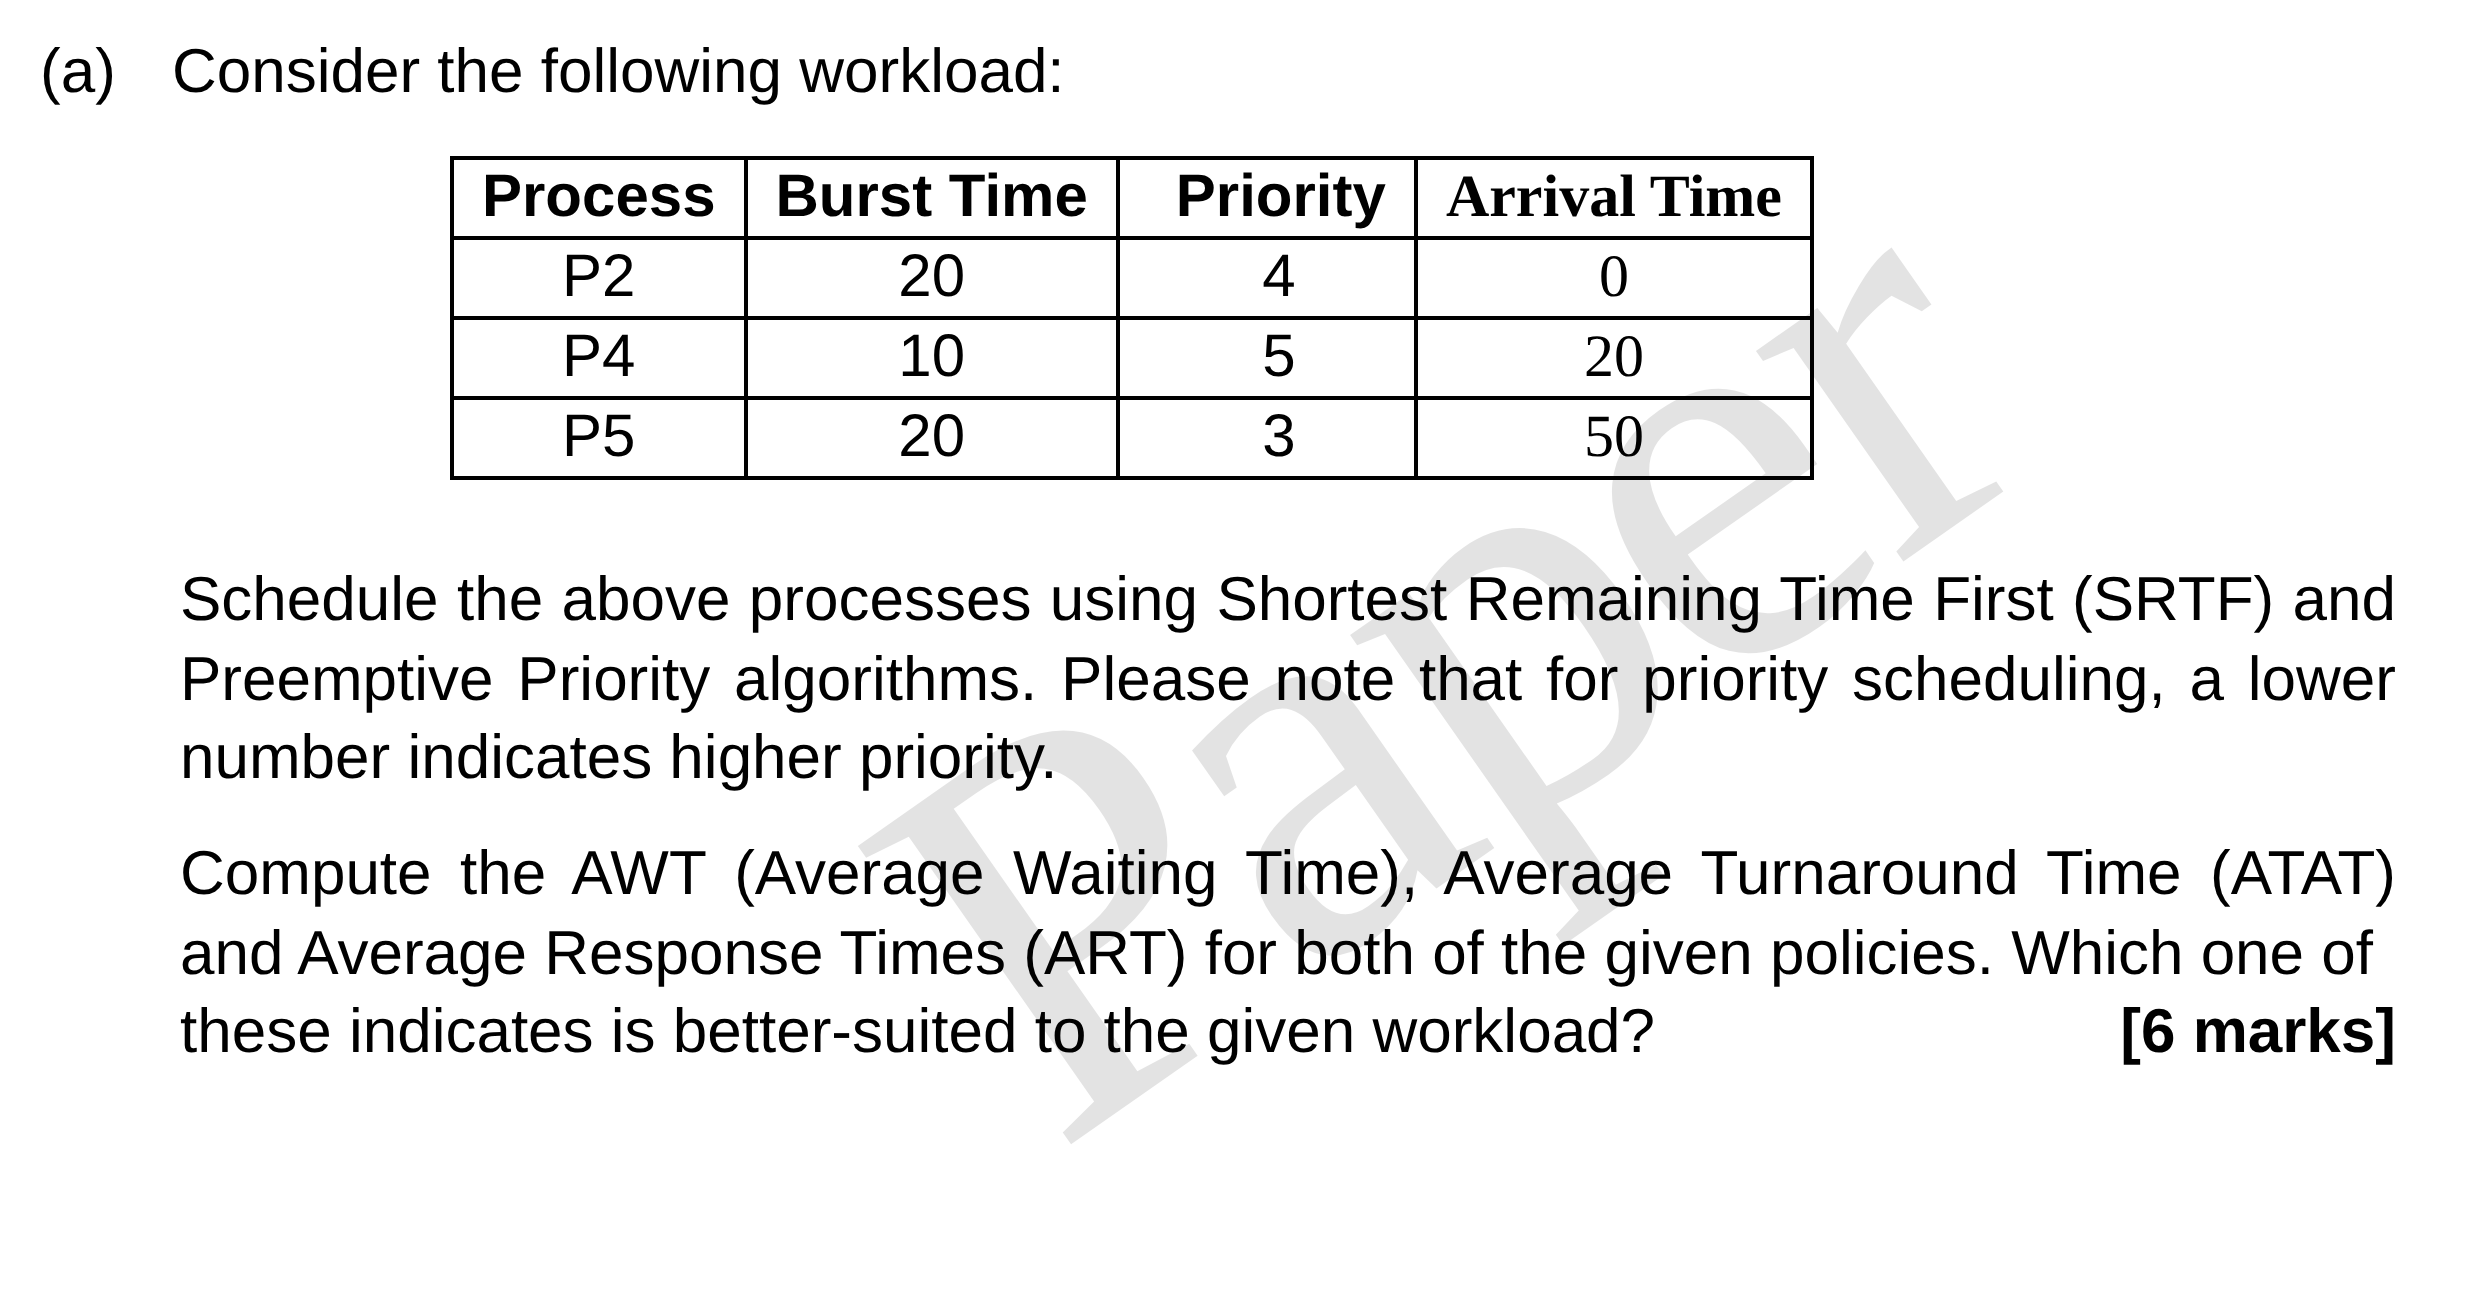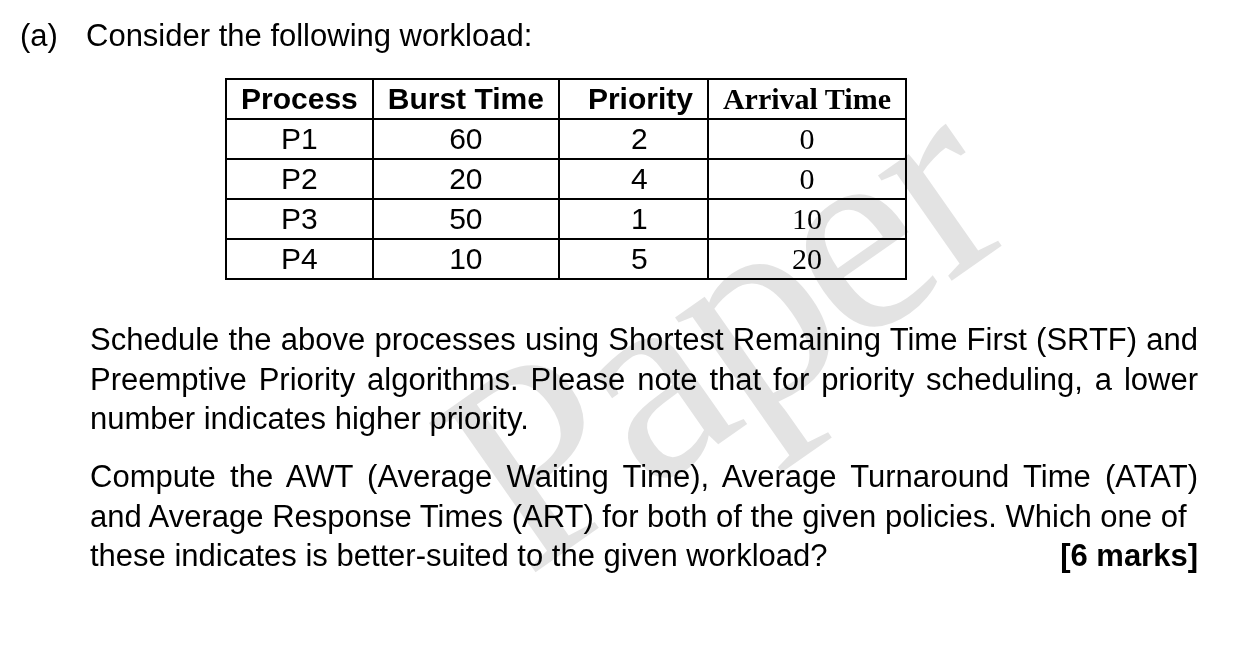--- a/index.html
+++ b/index.html
@@ -112,42 +112,36 @@
       <thead>
         <tr>
           <th>Process</th>
           <th>Burst Time</th>
           <th>Priority</th>
           <th>Arrival Time</th>
         </tr>
       </thead>
       <tbody>
         <tr>
-          <td>P1</td>
-          <td>60</td>
-          <td>2</td>
-          <td>0</td>
-        </tr>
-        <tr>
           <td>P2</td>
           <td>20</td>
           <td>4</td>
           <td>0</td>
         </tr>
         <tr>
-          <td>P3</td>
-          <td>50</td>
-          <td>1</td>
-          <td>10</td>
-        </tr>
-        <tr>
           <td>P4</td>
           <td>10</td>
           <td>5</td>
           <td>20</td>
+        </tr>
+        <tr>
+          <td>P5</td>
+          <td>20</td>
+          <td>3</td>
+          <td>50</td>
         </tr>
       </tbody>
     </table>
   </div>
 
   <div class="body-text para1">Schedule the above processes using Shortest Remaining Time First (SRTF) and Preemptive Priority algorithms. Please note that for priority scheduling, a lower number indicates higher priority.</div>
 
   <div class="body-text para2">
     <span>Compute the AWT (Average Waiting Time), Average Turnaround Time (ATAT) and Average Response Times (ART) for both of the given policies. Which one of </span>
     <div class="last-line">

